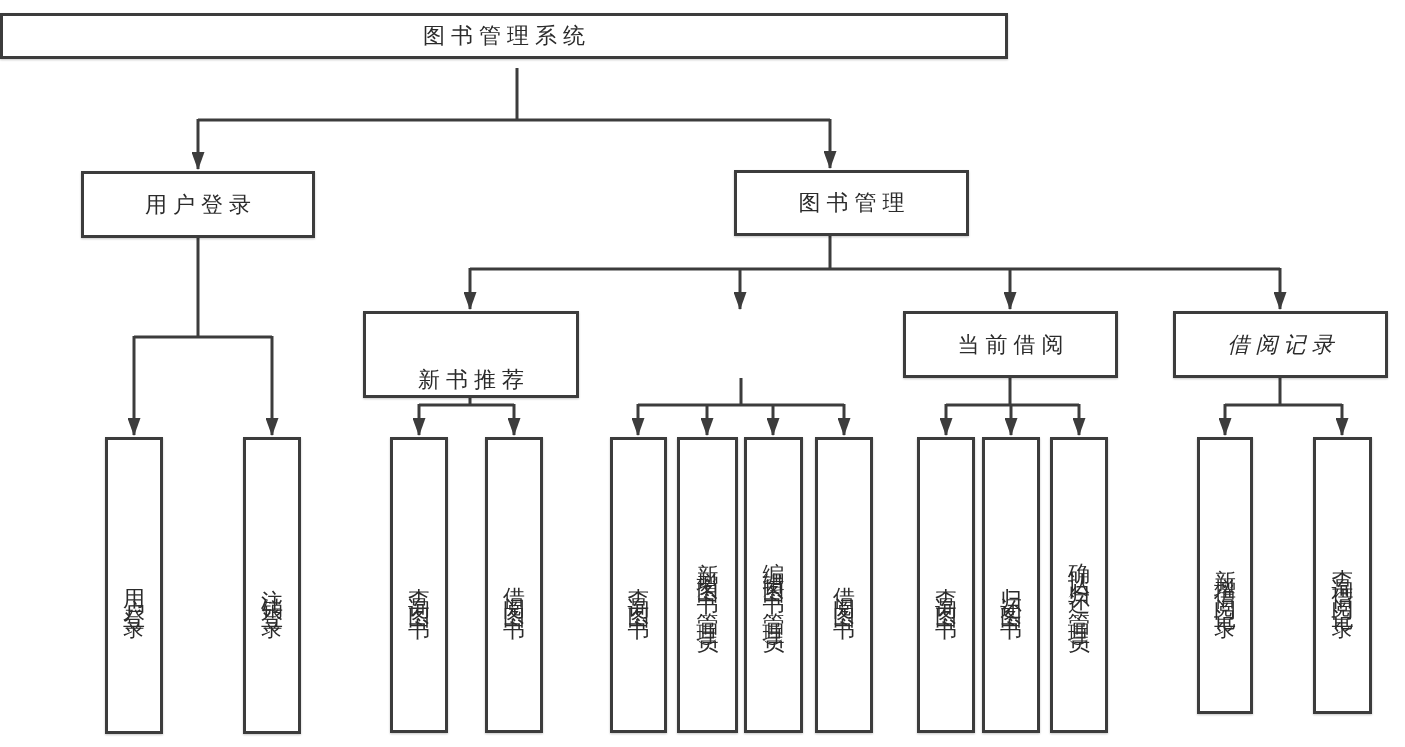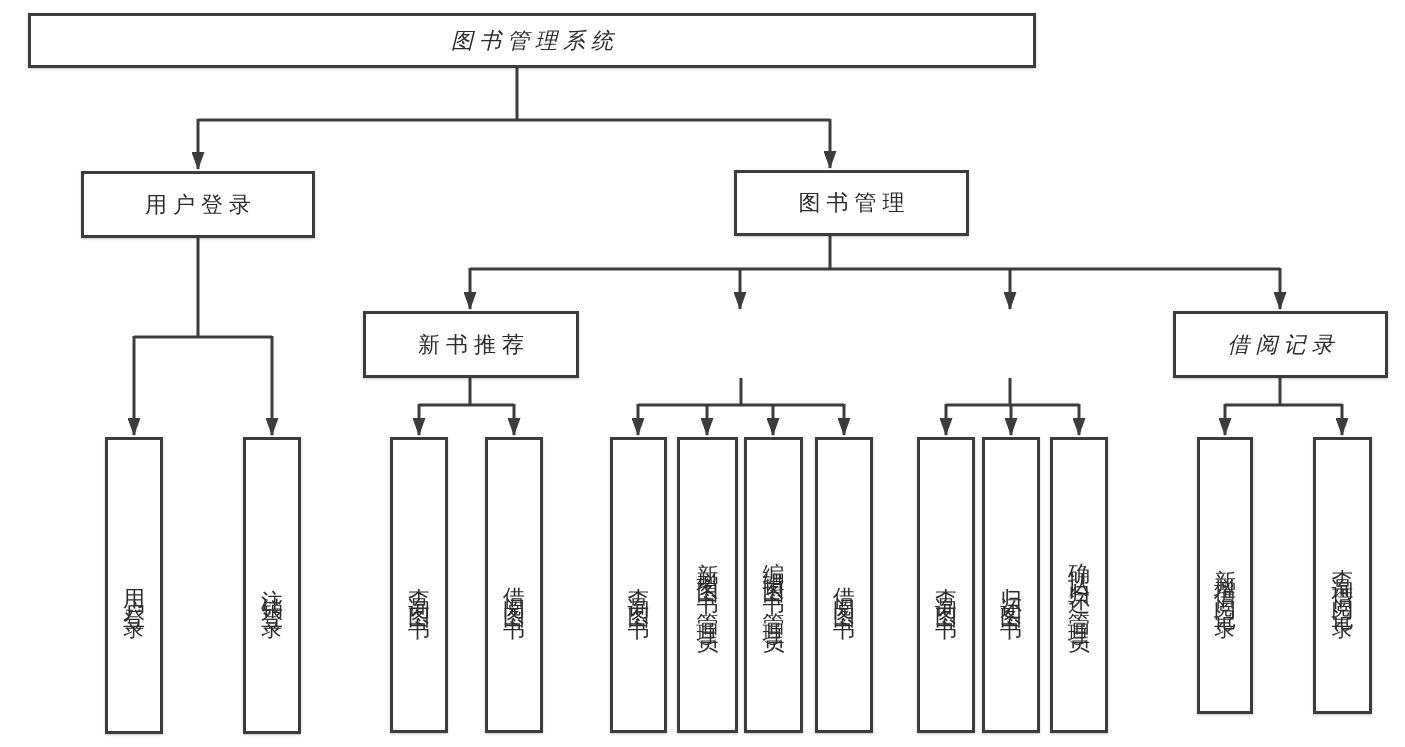--- a/index.html
+++ b/index.html
@@ -85,33 +85,36 @@
     <path class="edge" d="M1010,378 V405 M946,405 H1079"></path>
     <line class="edge" x1="946" y1="404" x2="946" y2="435" marker-end="url(#arrow)"></line>
     <line class="edge" x1="1011" y1="404" x2="1011" y2="435" marker-end="url(#arrow)"></line>
     <line class="edge" x1="1079" y1="404" x2="1079" y2="435" marker-end="url(#arrow)"></line>
 
     <path class="edge" d="M1280,378 V405 M1225,405 H1342"></path>
     <line class="edge" x1="1225" y1="404" x2="1225" y2="435" marker-end="url(#arrow)"></line>
     <line class="edge" x1="1342" y1="404" x2="1342" y2="435" marker-end="url(#arrow)"></line>
   </svg>
 
-  <div class="node" style="left:28px;top:13px;width:1008px;height:55px;font-style:italic;">
+  <div class="node" style="left:0;top:13px;width:1008px;height:46px;">
     <span class="hlabel">图书管理系统</span>
   </div>
 
   <div class="node" style="left:81px;top:171px;width:234px;height:67px;">
     <span class="hlabel">用户登录</span>
   </div>
   <div class="node" style="left:712px;top:170px;width:235px;height:66px;margin-left:22px;">
     <span class="hlabel">图书管理</span>
   </div>
 
-  <div class="node" style="left:363px;top:311px;width:216px;height:67px;">
+  <div class="node" style="left:363px;top:311px;width:216px;height:87px;align-items:flex-end;">
     <span class="hlabel">新书推荐</span>
+  </div>
+  <div class="node" style="left:903px;top:311px;width:215px;height:67px;">
+    <span class="hlabel">当前借阅</span>
   </div>
   <div class="node" style="left:1173px;top:311px;width:215px;height:67px;font-style:italic;">
     <span class="hlabel">借阅记录</span>
   </div>
 
   <div class="node" style="left:105px;top:437px;width:58px;height:297px;">
     <span class="vtext">用户登录</span>
   </div>
   <div class="node" style="left:243px;top:437px;width:58px;height:297px;">
     <span class="vtext">注销登录</span>

